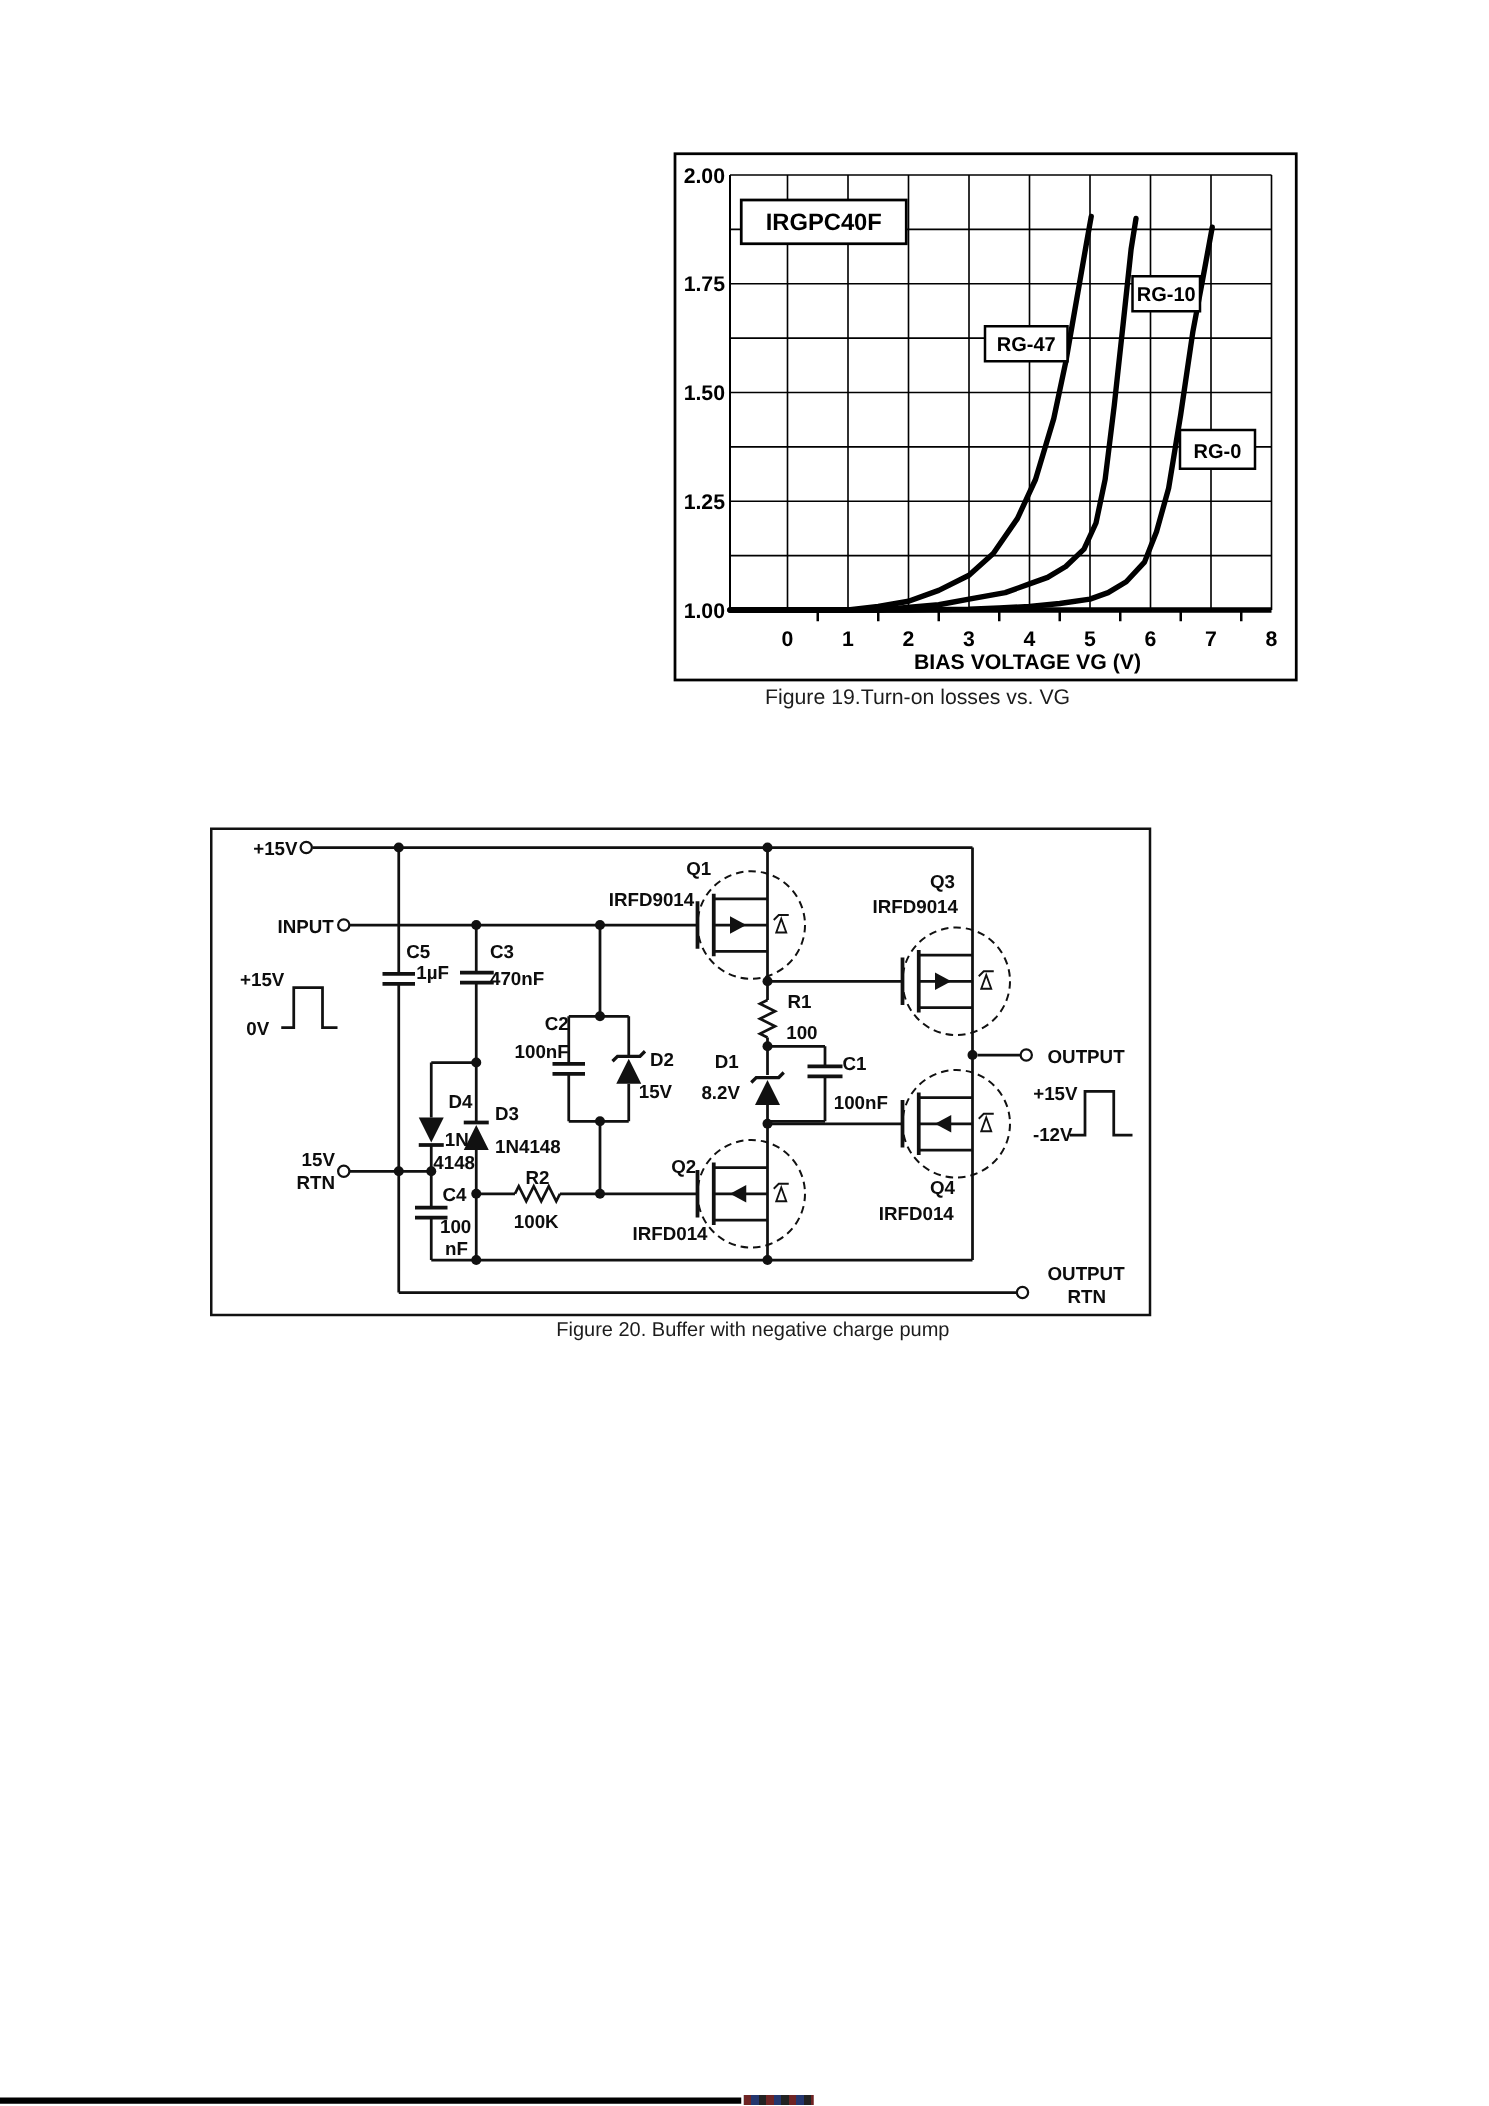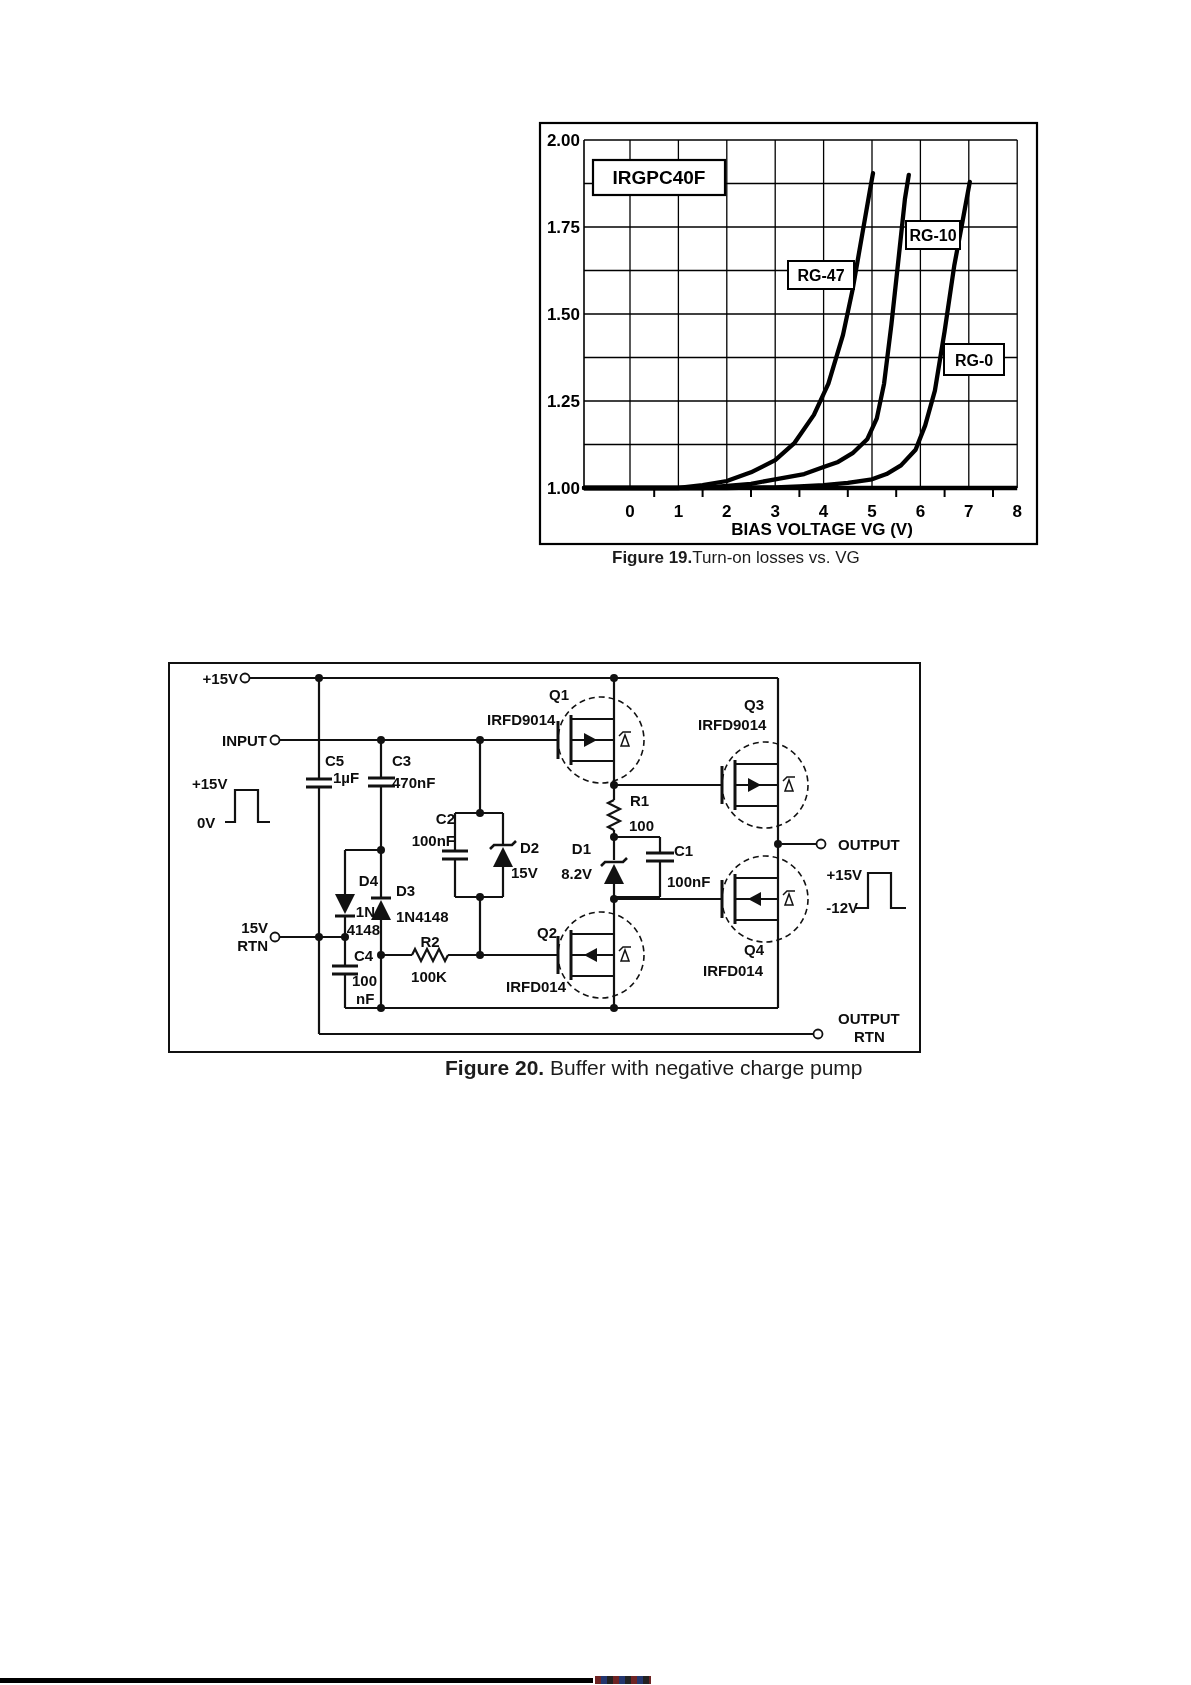--- a/index.html
+++ b/index.html
@@ -2,23 +2,23 @@
 <html><head>
 <meta charset="utf-8">
 <style>
   html,body{margin:0;padding:0;}
   body{
     width:1191px;height:1685px;position:relative;background:#ffffff;
     font-family:"Liberation Sans",sans-serif;color:#111;overflow:hidden;
   }
   .abs{position:absolute;}
   .caption{white-space:nowrap;color:#1c1c1c;}
-  .cap-bold{font-weight:bold;text-align:center;}
+  .cap-bold{font-weight:normal;text-align:center;}
   #fig19-caption{left:612px;top:548px;font-size:17px;}
-  #fig20-caption{left:445px;top:1056px;font-size:21px;}
+  #fig20-caption{left:445px;top:1056px;font-size:16px;}
   #chart-wrap{left:538px;top:119px;width:501px;height:430px;}
   #circuit-wrap{left:158px;top:655px;width:770px;height:400px;}
   #footer-bar{left:0;top:1678px;width:593px;height:5px;background:#000;}
   #footer-artifact{left:595px;top:1676px;width:56px;height:8px;
     background:repeating-linear-gradient(90deg,#6e2424 0 6px,#24366e 6px 12px,#222 12px 18px);}
   svg .ct{font:bold 17px "Liberation Sans",sans-serif;fill:#000;}
   svg .ann{font:bold 16px "Liberation Sans",sans-serif;fill:#000;}
   svg .ann-big{font:bold 19px "Liberation Sans",sans-serif;fill:#000;}
   svg .cl{font:bold 15px "Liberation Sans",sans-serif;fill:#0d0d0d;}
 </style>

